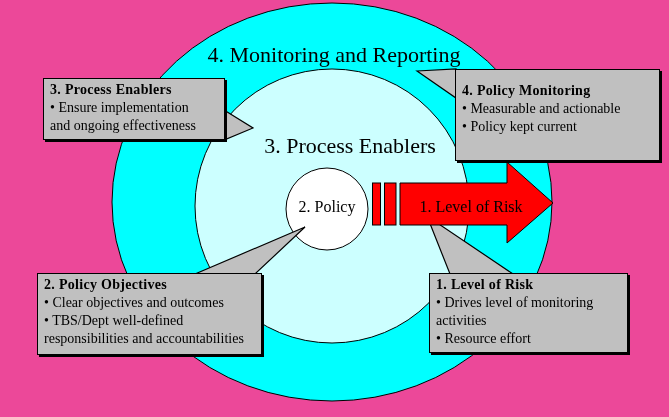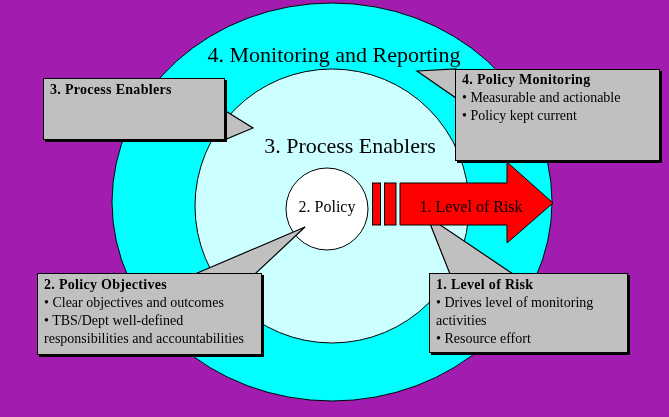--- a/index.html
+++ b/index.html
@@ -1,20 +1,20 @@
 <!DOCTYPE html>
 <html><head>
 <meta charset="utf-8">
 <style>
   html, body { margin: 0; padding: 0; background: #ffffff; }
   #stage {
     position: relative;
     width: 669px;
     height: 417px;
-    background: #a21caf;
+    background: #ec4899;
     font-family: "Liberation Serif", "DejaVu Serif", serif;
     color: #000;
     overflow: hidden;
   }
   #shapes { position: absolute; left: 0; top: 0; }
 
   .ring-label {
     position: absolute;
     transform: translateX(-50%);
     white-space: nowrap;
@@ -39,21 +39,21 @@
     line-height: 18px;
   }
   .callout .title {
     font-weight: bold;
     letter-spacing: 0.3px;
     white-space: nowrap;
   }
   .callout .bullet { white-space: pre-line; }
 
   #callout-process-enablers { left: 43px;  top: 78px;  width: 182px; height: 62px; }
-  #callout-policy-monitoring { left: 455px; top: 69px;  width: 205px; height: 92px; padding-top: 1px; }
+  #callout-policy-monitoring { left: 455px; top: 69px;  width: 205px; height: 92px; padding-top: 12px; }
   #callout-policy-objectives { left: 37px;  top: 273px; width: 225px; height: 82px; font-family: Liberation Serif, serif; }
   #callout-level-of-risk     { left: 429px; top: 273px; width: 199px; height: 80px; }
 
   #outer-ring-label  { left: 334px; top: 44px;  }
   #middle-ring-label { left: 350px; top: 135px; }
   #center-label      { left: 327px; top: 197px; }
   #arrow-label       { left: 471px; top: 197px; }
 
   #figure-caption {
     position: absolute;
@@ -88,20 +88,22 @@
     <polygon points="400,183 507,183 507,162 553,203 507,243 507,225 400,225" fill="#ff0000" stroke="#000" stroke-width="1"></polygon>
   </svg>
 
   <div class="ring-label" id="outer-ring-label">4. Monitoring and Reporting</div>
   <div class="ring-label" id="middle-ring-label">3. Process Enablers</div>
   <div class="small-label" id="center-label">2. Policy</div>
   <div class="small-label" id="arrow-label">1. Level of Risk</div>
 
   <div class="callout" id="callout-process-enablers">
     <div class="title">3. Process Enablers</div>
+    <div class="bullet">• Ensure implementation
+and ongoing effectiveness</div>
   </div>
 
   <div class="callout" id="callout-policy-monitoring">
     <div class="title">4. Policy Monitoring</div>
     <div class="bullet">• Measurable and actionable</div>
     <div class="bullet">• Policy kept current</div>
   </div>
 
   <div class="callout" id="callout-policy-objectives">
     <div class="title">2. Policy Objectives</div>

